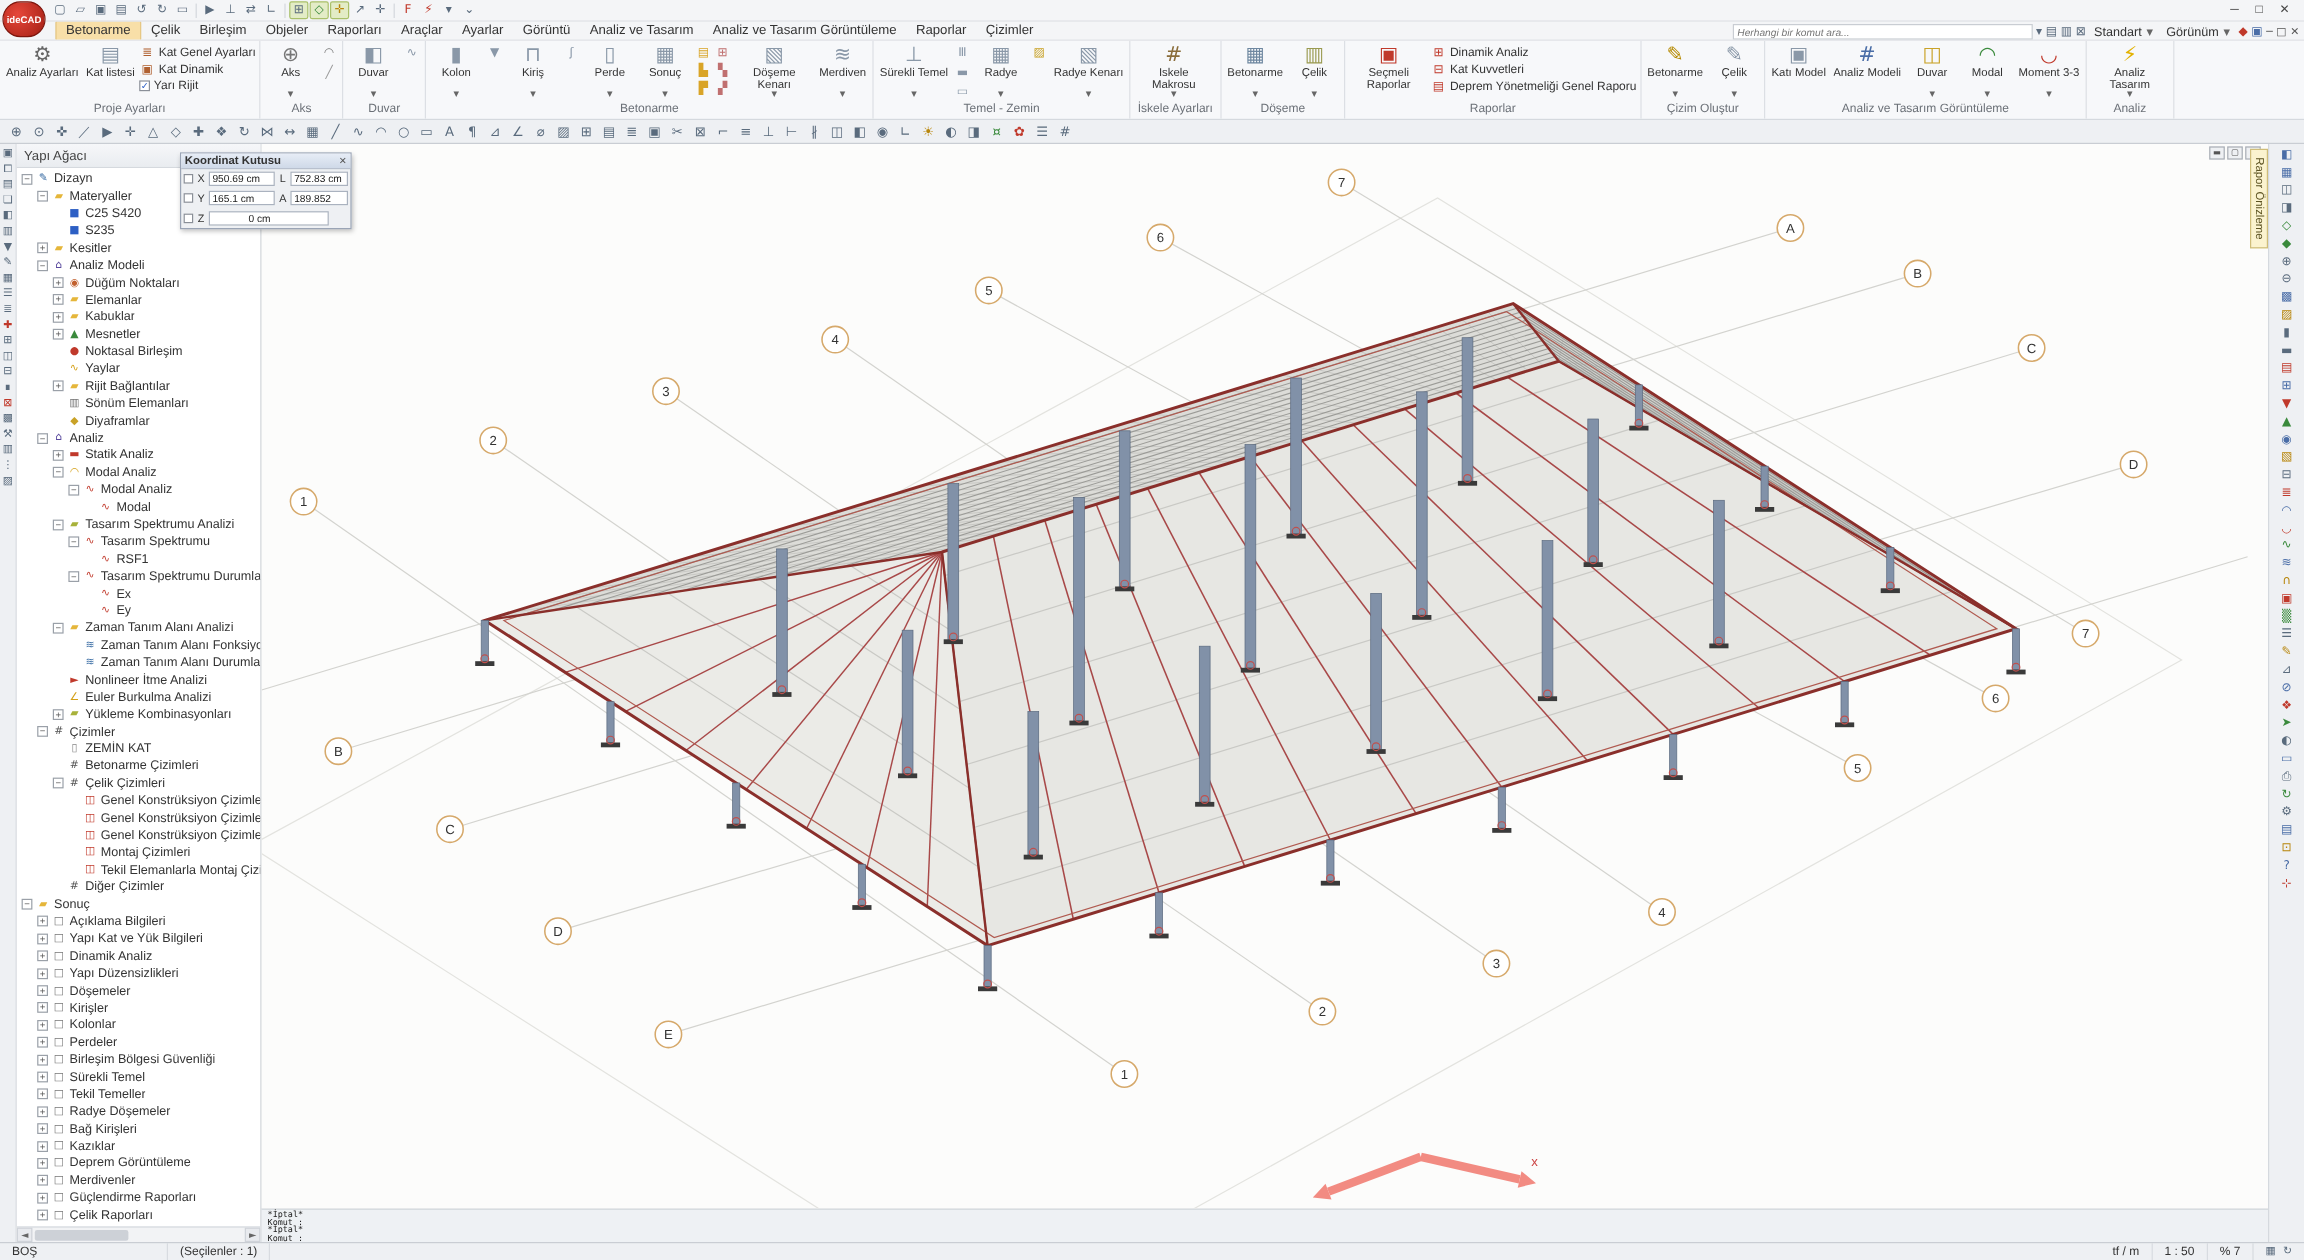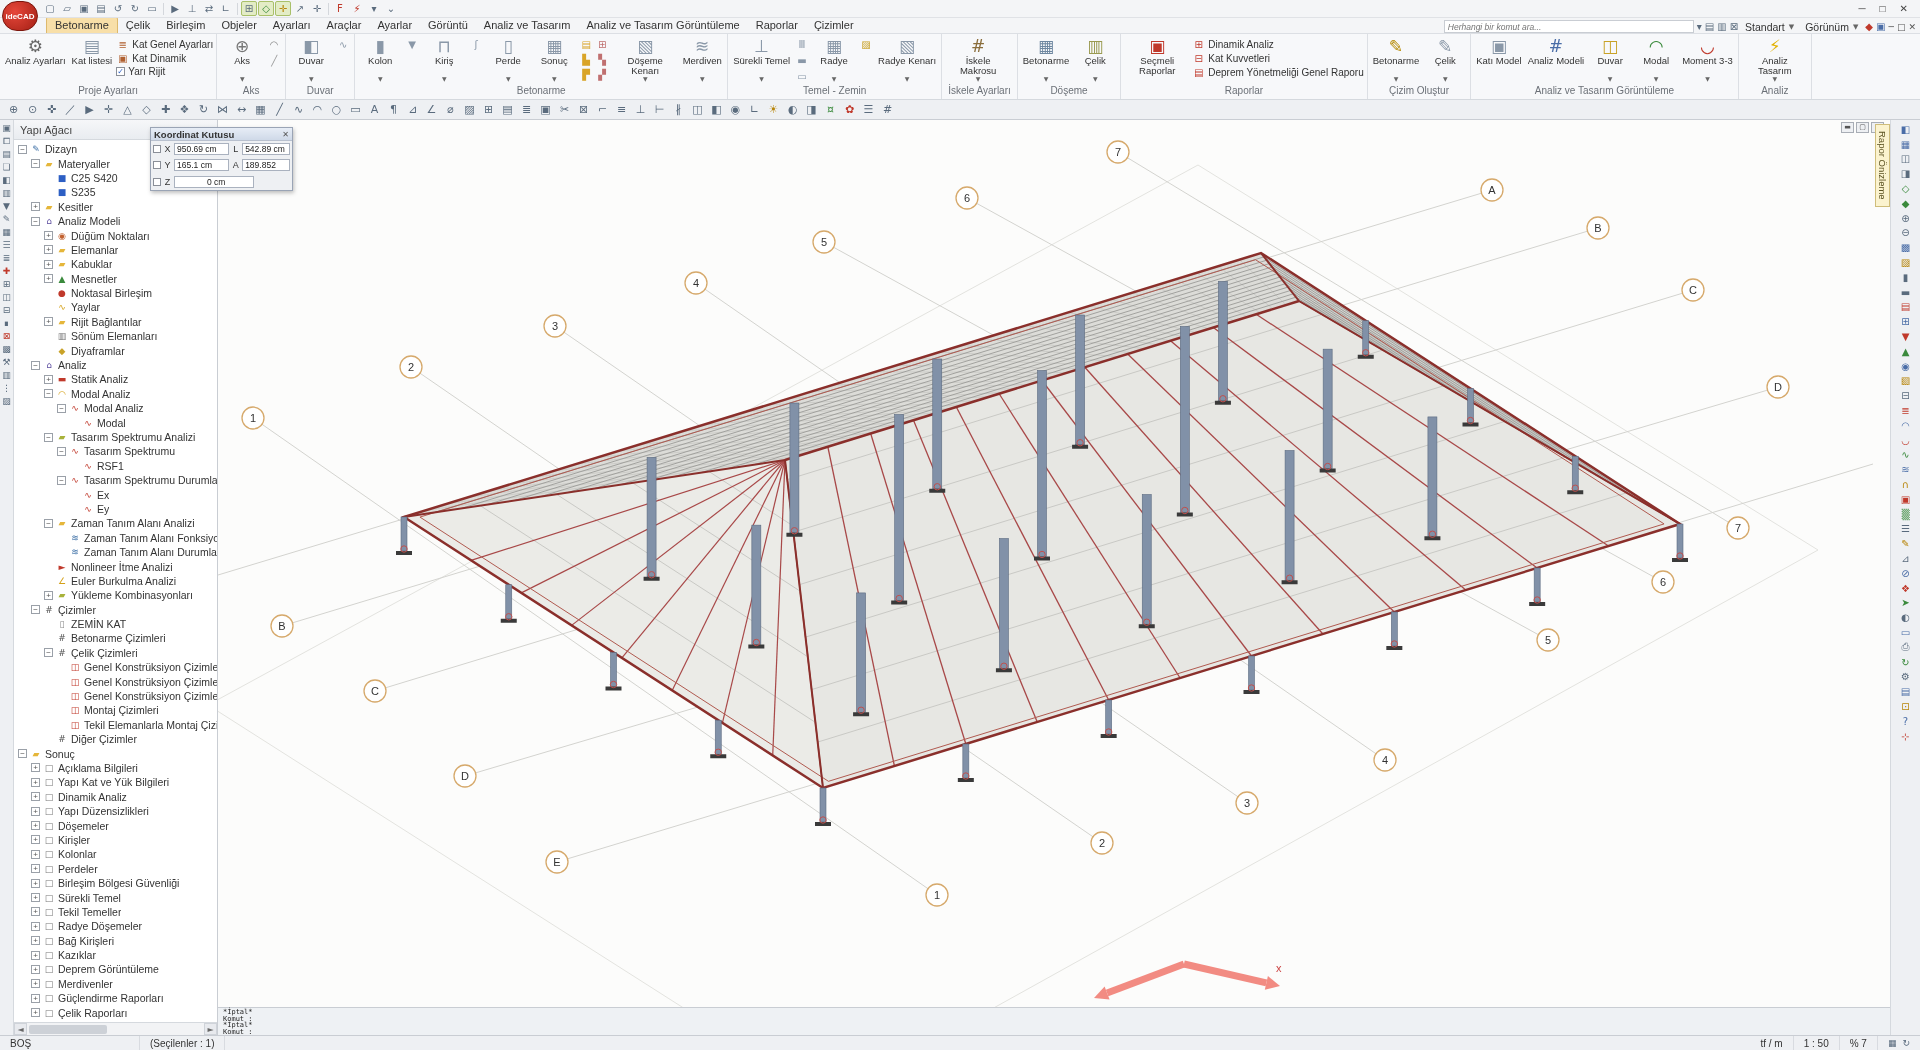--- a/index.html
+++ b/index.html
@@ -143,21 +143,21 @@
     <span>✕</span>
   </div>
 </div>
 
 <div id="tabrow">
   <div id="tabs" style="display:flex;align-items:flex-end;">
       <div class="tab active">Betonarme</div>
       <div class="tab">Çelik</div>
       <div class="tab">Birleşim</div>
       <div class="tab">Objeler</div>
-      <div class="tab">Ayarları</div>
+      <div class="tab">Raporları</div>
       <div class="tab">Araçlar</div>
       <div class="tab">Ayarlar</div>
       <div class="tab">Görüntü</div>
       <div class="tab">Analiz ve Tasarım</div>
       <div class="tab">Analiz ve Tasarım Görüntüleme</div>
       <div class="tab">Raporlar</div>
       <div class="tab">Çizimler</div>
     </div>
   <div id="tabright">
     <input id="cmdsearch" placeholder="Herhangi bir komut ara..." style="">
@@ -1165,27 +1165,27 @@
 <div id="coordbox">
   <div id="coordtitle">
     <span>Koordinat Kutusu</span>
     <span id="coordclose" class="icon">✕</span>
   </div>
   <div class="crow">
     <span class="cchk"></span>
     <span class="clab">X</span>
     <span class="cinput">950.69 cm</span>
     <span class="clab">L</span>
-    <span class="cinput r">542.89 cm</span>
+    <span class="cinput r">752.83 cm</span>
   </div>
   <div class="crow">
     <span class="cchk"></span>
     <span class="clab">Y</span>
     <span class="cinput">165.1 cm</span>
     <span class="clab">A</span>
     <span class="cinput r">189.852</span>
   </div>
   <div class="crow" style="height:17px;">
     <span class="cchk"></span>
     <span class="clab">Z</span>
-    <span class="cinput" style="width:80px;padding-left:32px;">0 cm</span>
+    <span class="cinput" style="width:100px;padding-left:32px;">0 cm</span>
   </div>
 </div>
 
 </body></html>

